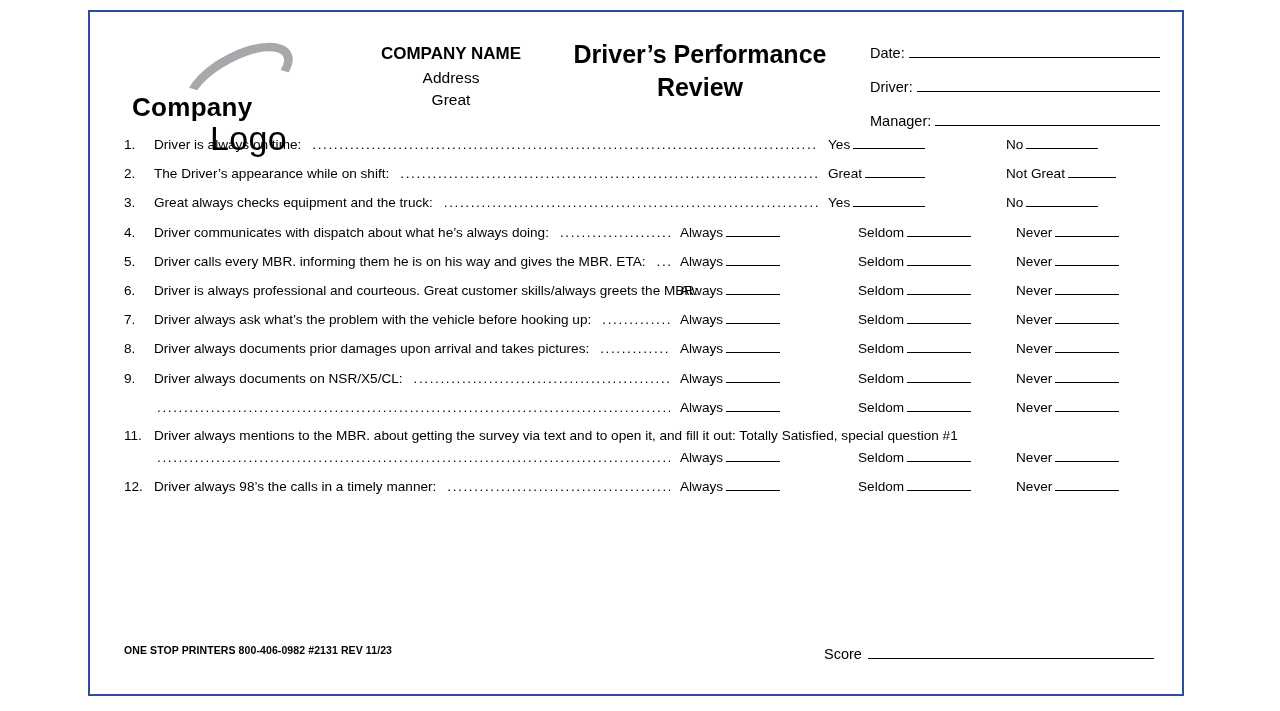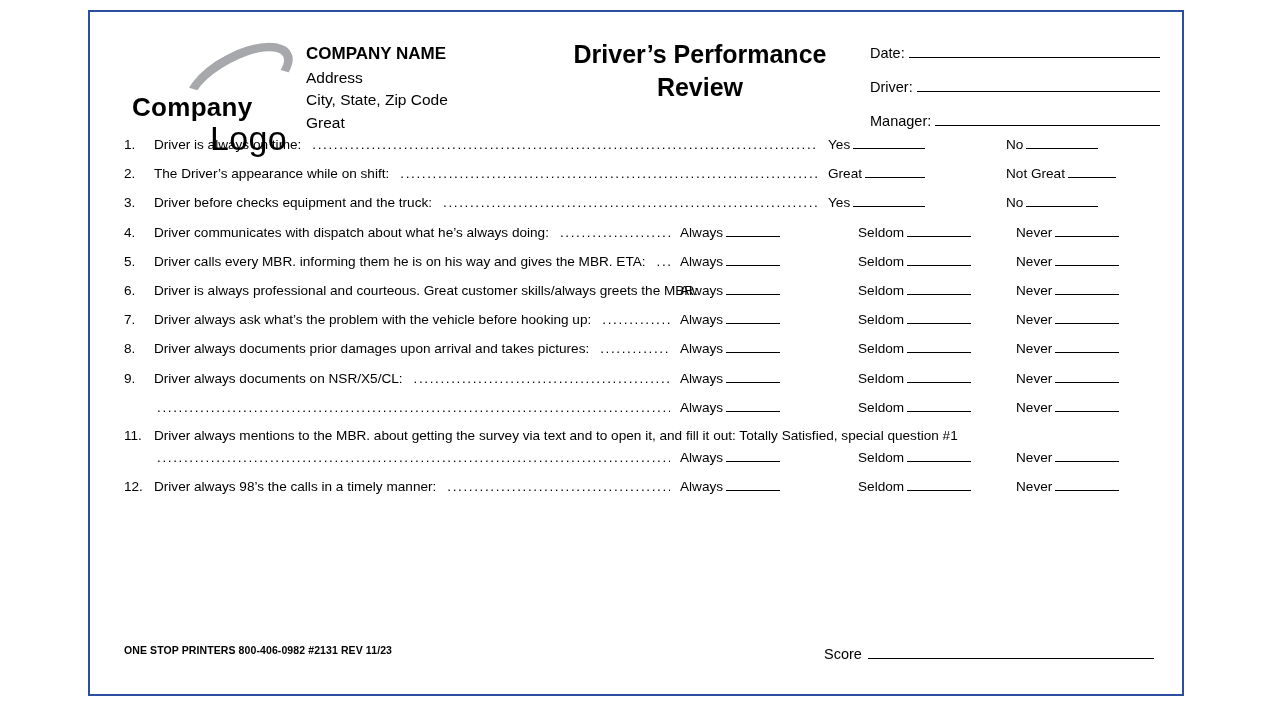--- a/index.html
+++ b/index.html
@@ -60,23 +60,24 @@
   .logo-word2 {
     position: absolute;
     left: 78px;
     top: 73px;
     font-size: 34px;
     font-weight: normal;
     letter-spacing: 0.3px;
   }
   .company-block {
     position: absolute;
-    left: 216px;
+    left: 236px;
     top: 30px;
     width: 250px;
+    text-align: center;
     line-height: 1.45;
   }
   .company-name {
     font-size: 17px;
     font-weight: bold;
   }
   .company-line {
     font-size: 15.5px;
   }
   .doc-title {
@@ -221,21 +222,20 @@
 
     <div class="logo-block">
       <div class="logo-arc"></div>
       <div class="logo-word1">Company</div>
       <div class="logo-word2">Logo</div>
     </div>
 
     <div class="company-block">
       <div class="company-name">COMPANY NAME</div>
       <div class="company-line">Address</div>
-      <div class="company-line">City, State, Zip Code</div>
       <div class="company-line">Great</div>
     </div>
 
     <div class="doc-title">Driver’s Performance Review</div>
 
     <div class="meta-block">
       <div class="meta-row">
         <span class="meta-label">Date:</span>
         <span class="meta-rule"></span>
       </div>
@@ -284,21 +284,21 @@
         <span class="opt col-b">
           <span class="opt-label">Not Great</span>
           <span class="opt-rule rule-46"></span>
         </span>
       </span>
     </div>
 
     <div class="qrow">
       <span class="qnum">3.</span>
       <span class="qtext-wrap">
-        <span class="qtext">Driver before checks equipment and the truck:</span>
+        <span class="qtext">Great always checks equipment and the truck:</span>
         <span class="dots">...........................................................................................................................................................................................................................</span>
       </span>
       <span class="opts">
         <span class="opt col-a">
           <span class="opt-label">Yes</span>
           <span class="opt-rule rule-70"></span>
         </span>
         <span class="opt col-b">
           <span class="opt-label">No</span>
           <span class="opt-rule rule-70"></span>

